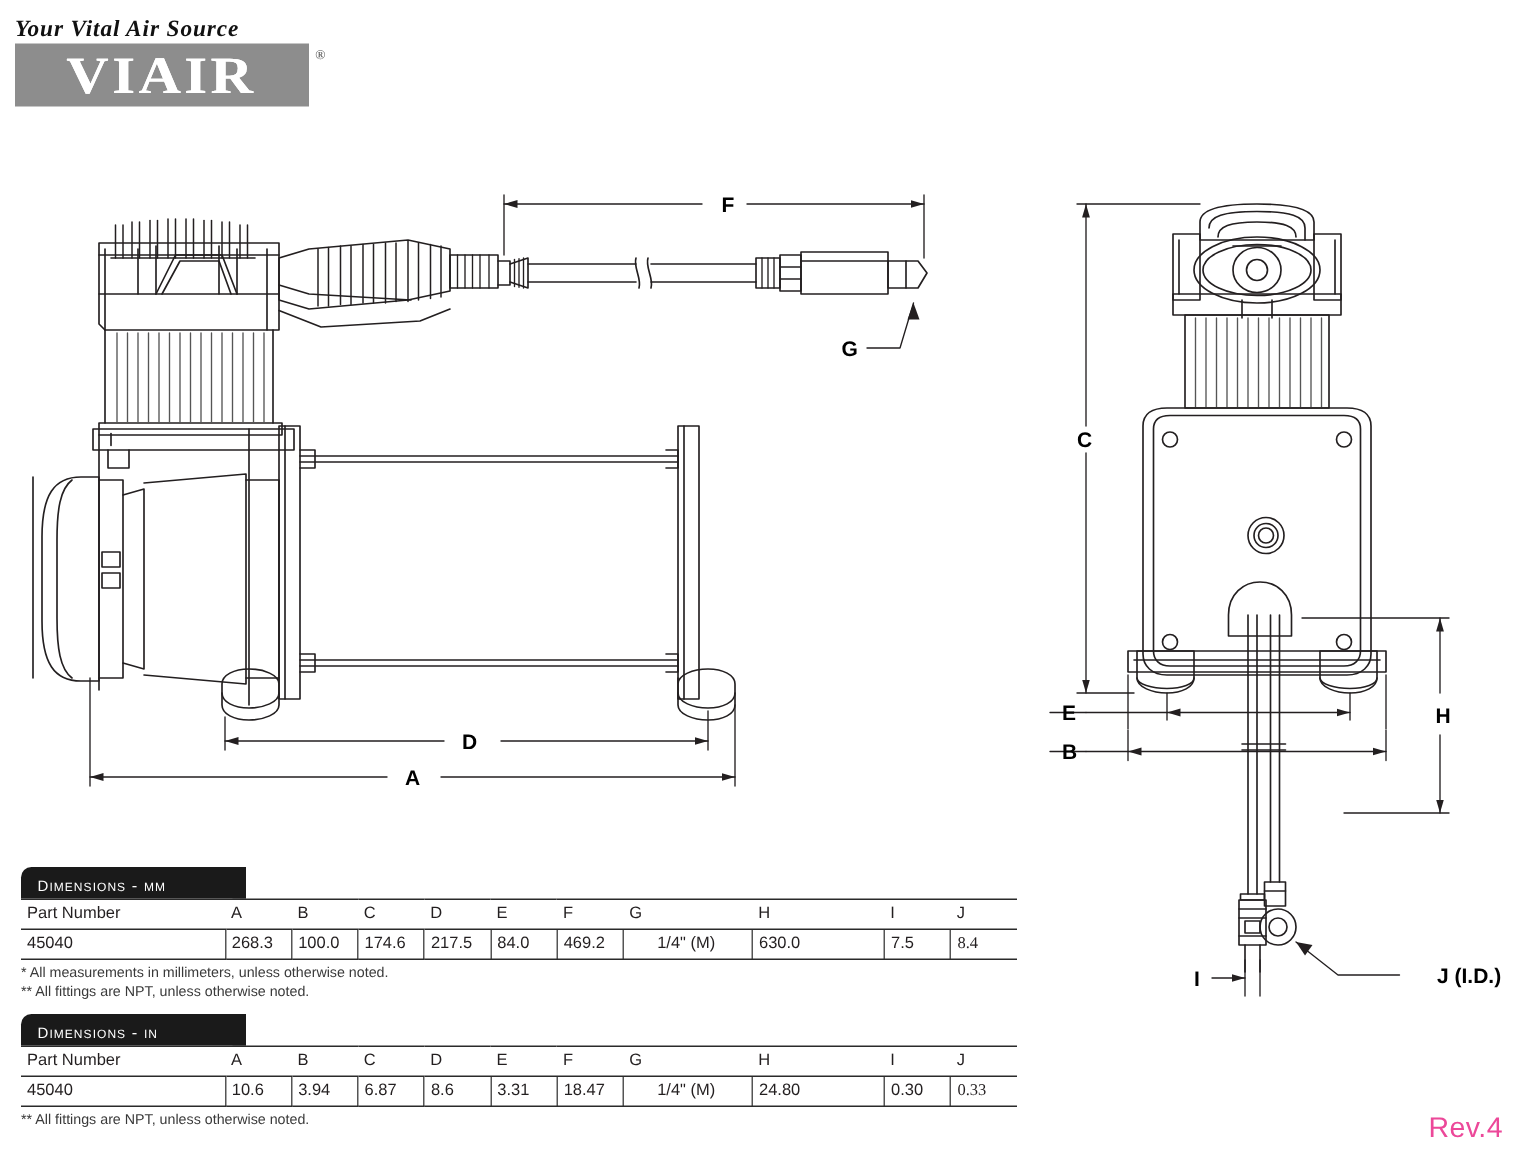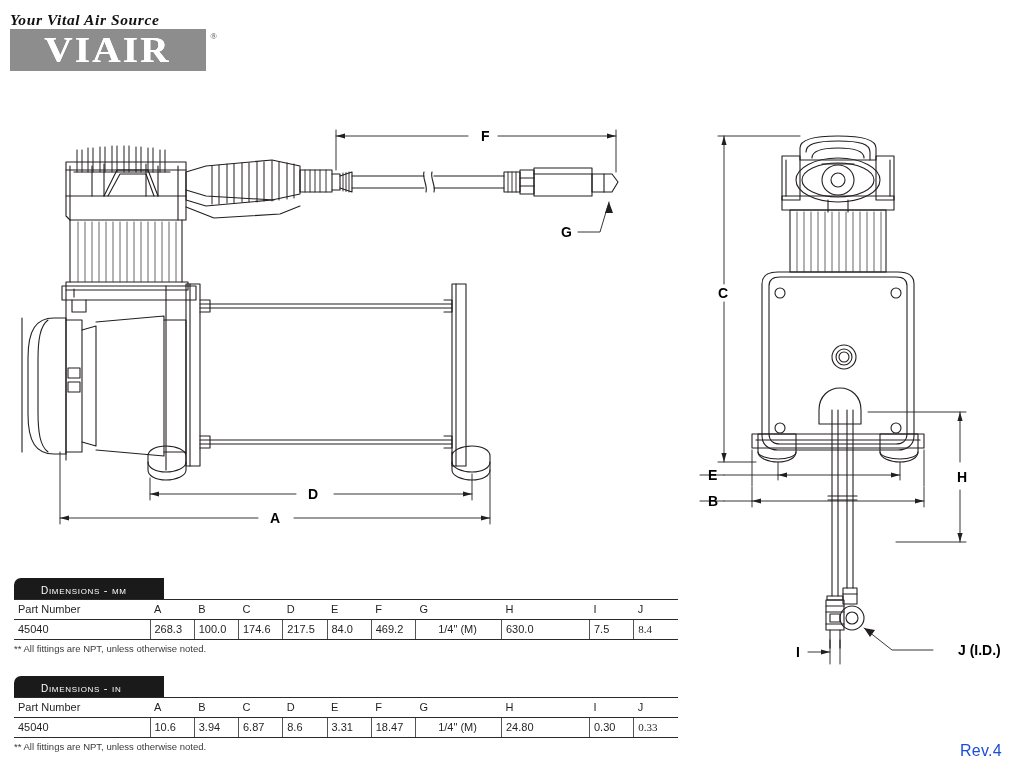--- a/index.html
+++ b/index.html
@@ -114,21 +114,20 @@
   }
   .banner-text {
     position: relative;
     z-index: 2;
     color: #ffffff;
     font-size: 11px;
     font-weight: normal;
     letter-spacing: 0.7px;
     font-variant: small-caps;
     text-transform: lowercase;
-    margin-left: 16px;
   }
   .banner-text::first-letter { font-size: 14px; }
 
   .dim-table {
     border-collapse: collapse;
     width: 664px;
     table-layout: fixed;
     font-size: 11px;
     color: #231f20;
   }
@@ -159,22 +158,22 @@
     margin-top: 3px;
     font-size: 9.5px;
     line-height: 12.5px;
     color: #3a3a3a;
   }
 
   #rev-label {
     position: absolute;
     right: 22px;
     top: 742px;
-    font-size: 16px;
-    color: #1d4ed8;
+    font-size: 19px;
+    color: #ec4899;
     letter-spacing: 0.3px;
   }
 </style>
 </head>
 <body>
 
 <div id="logo-block">
   <div id="logo-tagline">Your Vital Air Source</div>
   <div id="logo-mark">
     <span id="logo-wordmark">VIAIR</span>
@@ -537,20 +536,21 @@
         <td>84.0</td>
         <td>469.2</td>
         <td class="c-g">1/4" (M)</td>
         <td class="c-h">630.0</td>
         <td>7.5</td>
         <td>8.4</td>
       </tr>
     </tbody>
   </table>
   <div class="table-notes">
+    <div>* All measurements in millimeters, unless otherwise noted.</div>
     <div>** All fittings are NPT, unless otherwise noted.</div>
   </div>
 </div>
 
 <div class="table-block" id="table-in">
   <div class="table-banner">
     <span class="banner-text">Dimensions - IN</span>
   </div>
   <table class="dim-table">
     <thead>

